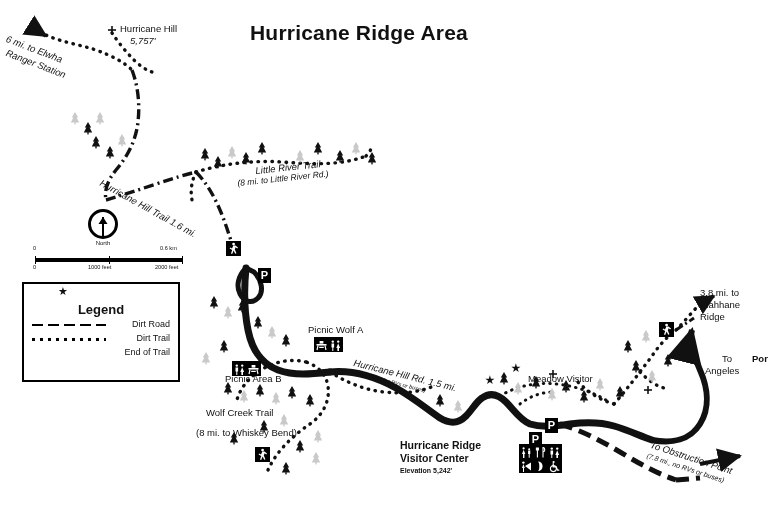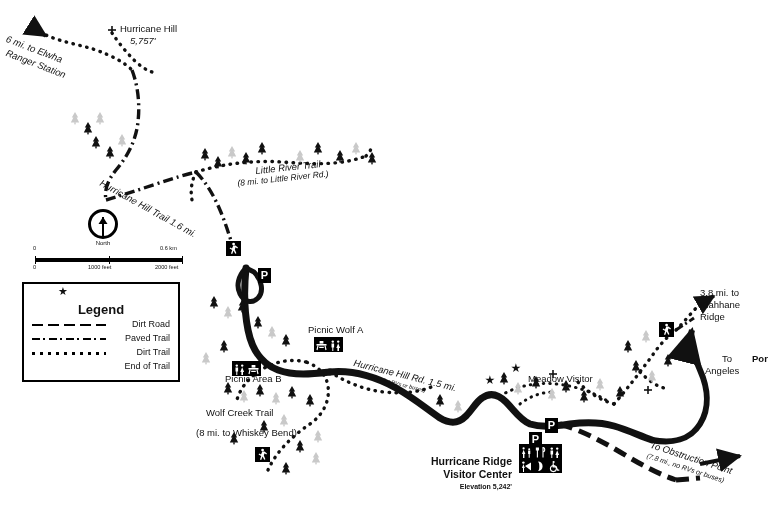--- a/index.html
+++ b/index.html
@@ -9,21 +9,21 @@
   #mapsvg{position:absolute;left:0;top:0;}
   .lbl{position:absolute;white-space:nowrap;line-height:1.08;}
   .title{font-size:21px;font-weight:bold;letter-spacing:.2px;}
   .t10{font-size:10.5px;}
   .t9{font-size:9.5px;}
   .t8{font-size:8.5px;}
   .t7{font-size:7px;}
   .t6{font-size:5.6px;}
   .it{font-style:italic;}
   .bold{font-weight:bold;}
-  .rt{text-align:right;margin-top:16px;}
+  .rt{text-align:left;}
 
   
   #legend{position:absolute;left:22px;top:282px;width:158px;height:100px;
           border:2.5px solid #000;background:#fff;box-sizing:border-box;}
   #legend .lg-title{font-size:13px;font-weight:bold;text-align:center;margin-top:18px;}
   .lg-row{display:flex;align-items:center;height:14px;margin:0 6px;}
   .lg-sym{width:78px;height:14px;position:relative;}
   .lg-txt{flex:1;font-size:9px;text-align:right;padding-right:2px;}
   .sym-paved{position:absolute;left:2px;top:6px;width:74px;height:3px;background:#000;}
   .sym-dirt{position:absolute;left:2px;top:6.5px;width:74px;height:2.6px;
@@ -199,20 +199,21 @@
       <use href="#tree" x="636" y="360"></use>
         <use href="#treeL" x="652" y="370"></use>
       <use href="#tree" x="668" y="354"></use>
         <use href="#tree" x="628" y="340"></use>
       <use href="#treeL" x="646" y="330"></use>
       <use href="#tree" x="440" y="394"></use>
         <use href="#treeL" x="458" y="400"></use>
     </g>
   </svg>
 
+  <div class="lbl title" style="left:250px;top:22px;">Hurricane Ridge Area</div>
 
   <div class="lbl t9 it" style="left:8px;top:34px;transform:rotate(21deg);transform-origin:left top;">6 mi. to Elwha</div>
   <div class="lbl t9 it" style="left:8px;top:48px;transform:rotate(21deg);transform-origin:left top;">Ranger Station</div>
 
   <div class="lbl t9" style="left:120px;top:24px;">Hurricane Hill</div>
   <div class="lbl t9 it" style="left:130px;top:36px;">5,757'</div>
 
   <div class="lbl t9 it" style="left:255px;top:166px;transform:rotate(-6deg);transform-origin:left top;">Little River Trail</div>
   <div class="lbl t8 it" style="left:237px;top:179px;transform:rotate(-6deg);transform-origin:left top;">(8 mi. to Little River Rd.)</div>
 
@@ -267,26 +268,20 @@
   <div id="legend">
     <div class="lg-title">Legend</div>
     <div class="lg-row">
       <span class="lg-sym">
           <i class="sym-dirt"></i>
         </span>
       <span class="lg-txt">Dirt Road</span>
     </div>
     <div class="lg-row">
       <span class="lg-sym">
-          <i class="sym-ptrail"></i>
-        </span>
-      <span class="lg-txt">Paved Trail</span>
-    </div>
-    <div class="lg-row">
-      <span class="lg-sym">
           <i class="sym-dtrail"></i>
         </span>
       <span class="lg-txt">Dirt Trail</span>
     </div>
     <div class="lg-row">
       <span class="lg-sym sym-star">★</span>
       <span class="lg-txt">End of Trail</span>
     </div>
   </div>
 

